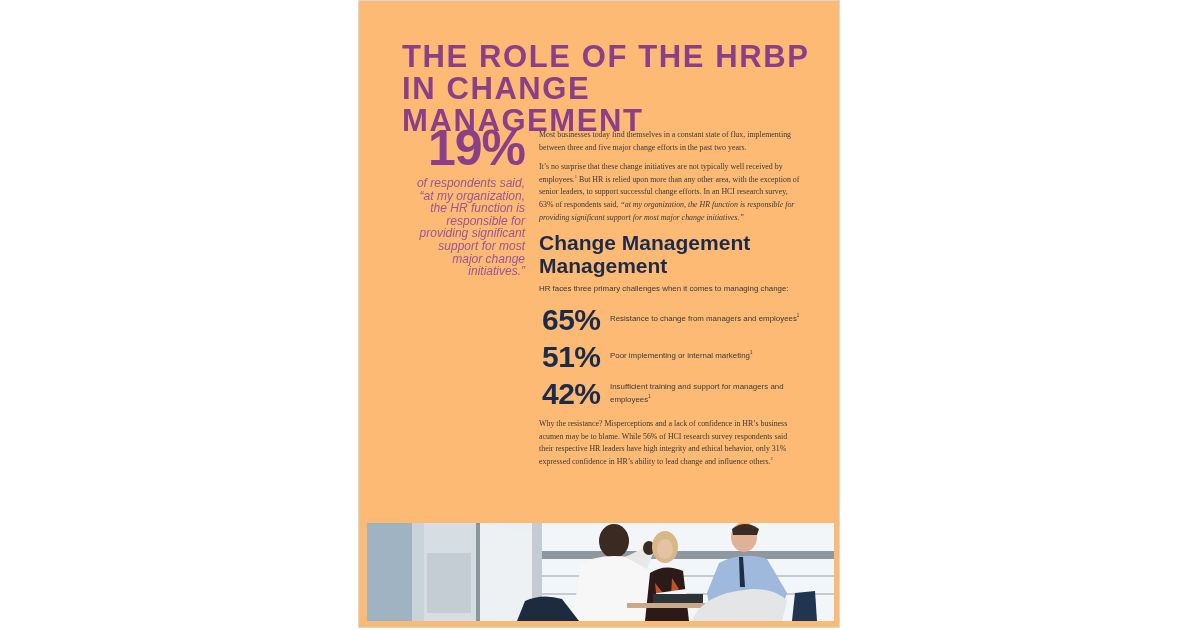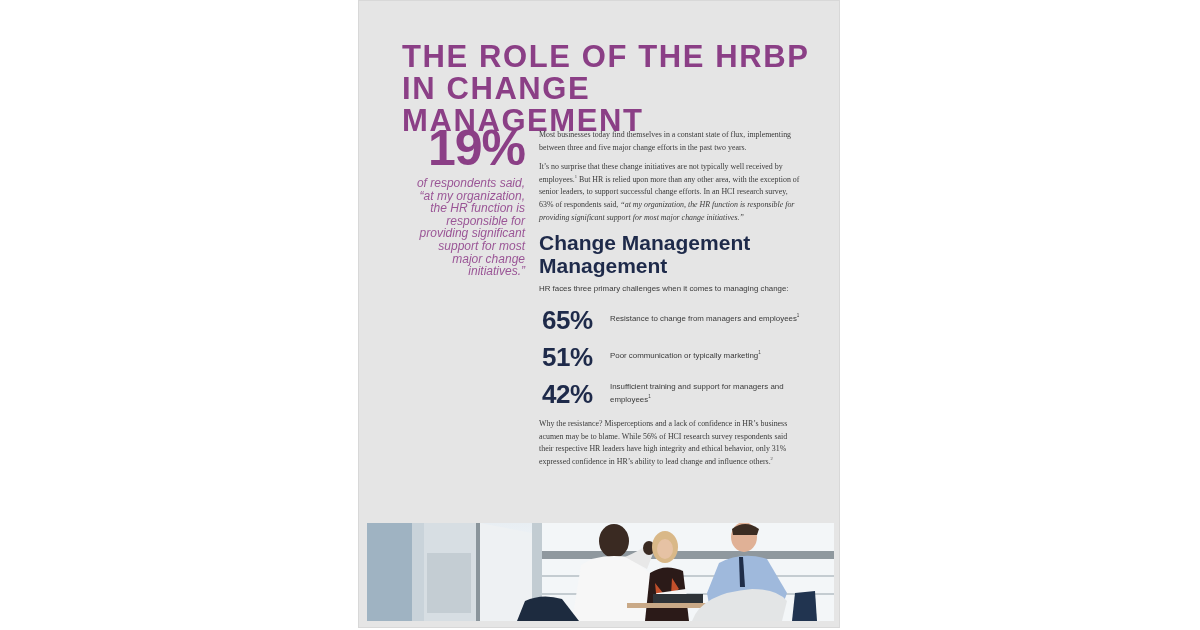--- a/index.html
+++ b/index.html
@@ -9,21 +9,21 @@
       height: 630px;
       background: #ffffff;
       overflow: hidden;
     }
     .page {
       position: absolute;
       left: 358px;
       top: 0px;
       width: 482px;
       height: 628px;
-      background: #e5e5e5;
+      background: #fdba74;
       border: 1px solid #d8d8d8;
       box-sizing: border-box;
     }
     .title {
       position: absolute;
       left: 43px;
       top: 40px;
       width: 430px;
       font-family: "Liberation Sans", sans-serif;
       font-weight: bold;
@@ -87,21 +87,21 @@
     }
     .challenge {
       display: flex;
       align-items: center;
       height: 37px;
     }
     .challenge .pct {
       width: 68px;
       font-family: "Liberation Sans", sans-serif;
       font-weight: bold;
-      font-size: 26px;
+      font-size: 30px;
       line-height: 30px;
       color: #1e2a4a;
       letter-spacing: -0.5px;
       padding-left: 3px;
     }
     .challenge .desc {
       flex: 1;
       font-family: "Liberation Sans", sans-serif;
       font-size: 7.9px;
       line-height: 12.6px;
@@ -142,21 +142,21 @@
     </h2>
 
     <p class="intro">HR faces three primary challenges when it comes to managing change:</p>
 
     <div class="challenge">
       <div class="pct">65%</div>
       <div class="desc"><span>Resistance to change from managers and employees</span><sup>1</sup></div>
     </div>
     <div class="challenge">
       <div class="pct">51%</div>
-      <div class="desc"><span>Poor communication or typically marketing</span><sup>1</sup></div>
+      <div class="desc"><span>Poor implementing or internal marketing</span><sup>1</sup></div>
     </div>
     <div class="challenge">
       <div class="pct">42%</div>
       <div class="desc"><span>Insufficient training and support for managers and employees</span><sup>1</sup></div>
     </div>
 
     <p class="para" style="margin-top:6px;"><span>Why the resistance? Misperceptions and a lack of confidence in HR’s business acumen may be to blame. While 56% of HCI research survey respondents said their respective HR leaders have high integrity and ethical behavior, only 31% expressed confidence in HR’s ability to lead change and influence others.</span><sup>2</sup></p>
   </div>
 
   <div class="photo">

